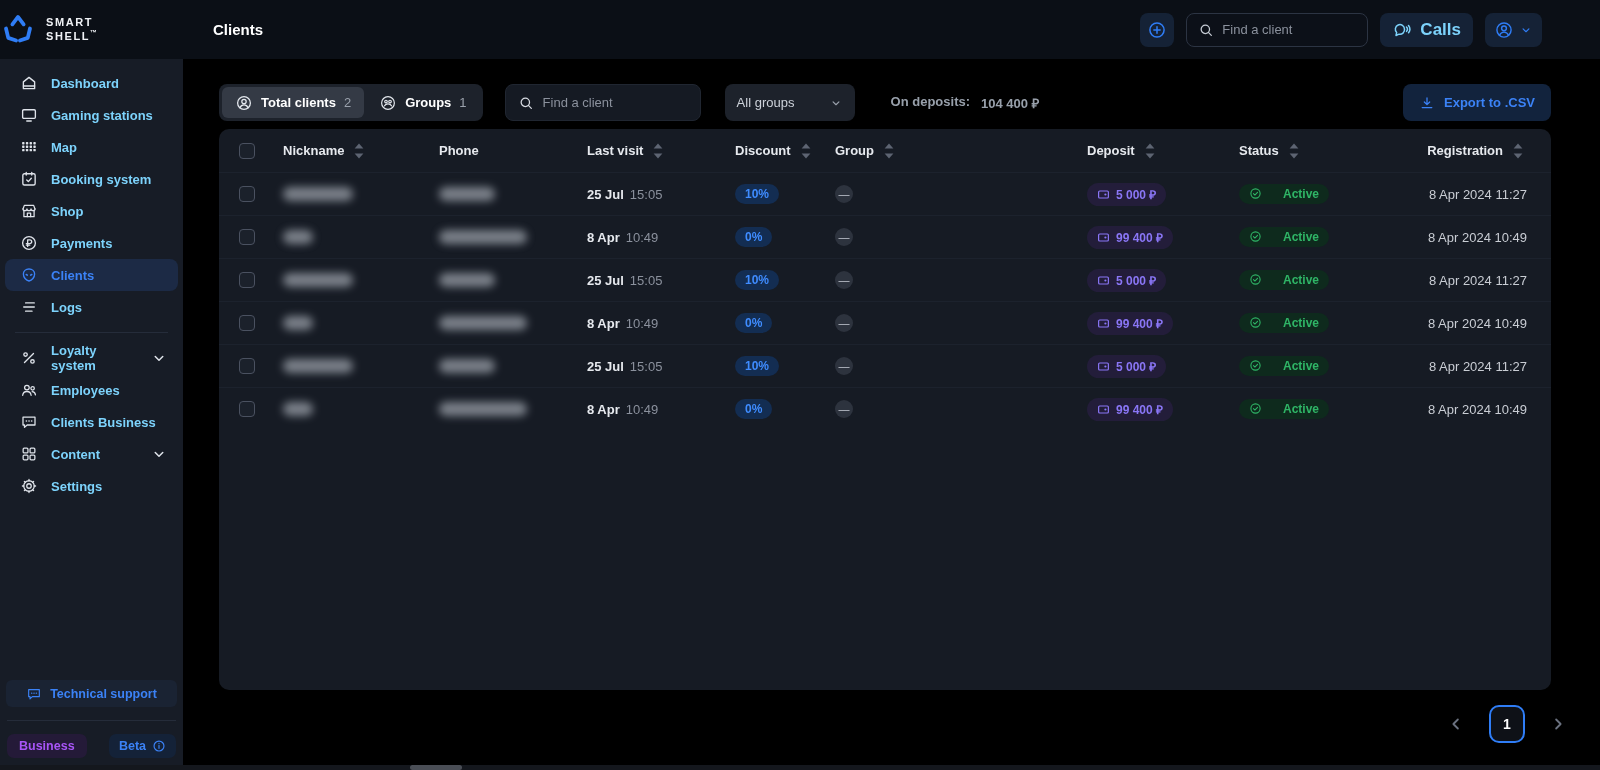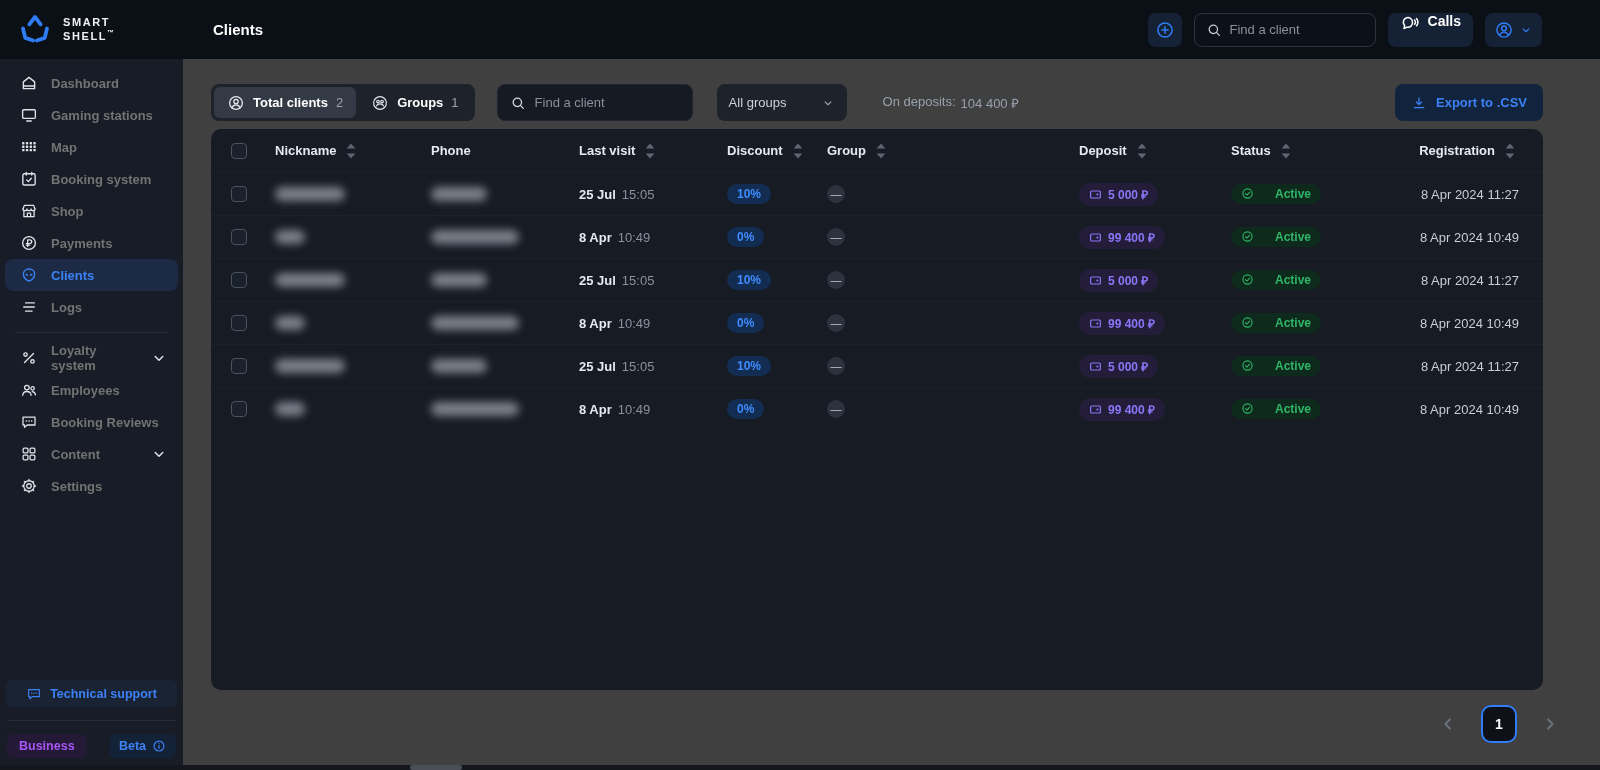--- a/index.html
+++ b/index.html
@@ -3,78 +3,78 @@
 <meta charset="utf-8">
 <style>
   * { margin:0; padding:0; box-sizing:border-box; }
   html,body { width:1600px; height:770px; overflow:hidden; background:#0e1117;
     font-family:"Liberation Sans", sans-serif; }
   body { position:relative; color:#e6e9ee; }
 
   
   .topbar { position:absolute; top:0; left:0; width:1600px; height:59px;
     background:#0b0f16; display:flex; align-items:center; z-index:5; }
-  .logo-area { width:183px; padding-left:17px; display:flex; align-items:center; gap:10px; }
+  .logo-area { width:183px; display:flex; align-items:center; gap:10px; }
   .logo-svg { width:36px; height:32px; }
   .brand-text { font-size:11px; font-weight:700; letter-spacing:1.6px; line-height:1.2; color:#f0f2f6; }
   .brand-text sup { font-size:7px; }
   .page-title { margin-left:30px; font-size:15px; font-weight:700; color:#ffffff; }
   .topbar-right { margin-left:auto; display:flex; align-items:center; gap:12px; padding-right:58px; }
   .icon-btn { width:34px; height:34px; border-radius:8px; background:#152236;
     display:flex; align-items:center; justify-content:center; color:#2f7df6; cursor:pointer; }
   .topbar-search { width:182px; height:34px; border:1px solid #2c3443; border-radius:8px;
     background:#0c1018; display:flex; align-items:center; gap:8px; padding:0 11px; color:#c6ccd5; }
   .topbar-search input, .toolbar-search input { background:transparent; border:none; outline:none;
     color:#cfd4db; font-size:13px; width:100%; font-family:"Liberation Sans",sans-serif; }
   .topbar-search input::placeholder, .toolbar-search input::placeholder { color:#8b919d; }
-  .calls-btn { height:34px; padding:0 12px; border-radius:8px; background:#152236; color:#ffffff;
-    font-size:14px; font-weight:700; display:flex; gap:8px; cursor:pointer; }
+  .calls-btn { height:34px; padding:0 12px; border-radius:8px; background:#152236; color:#7dd3fc;
+    font-size:17px; font-weight:700; display:flex; align-items:center; gap:8px; cursor:pointer; }
   .account-btn { height:34px; padding:0 9px; border-radius:8px; background:#152236; color:#2f7df6;
     display:flex; align-items:center; gap:5px; cursor:pointer; }
 
   
   .sidebar { position:absolute; top:59px; left:0; bottom:0; width:183px; background:#171c26;
     display:flex; flex-direction:column; padding-top:8px; z-index:4; }
   .nav { padding:0 5px; }
   .nav-item { height:32px; display:flex; align-items:center; gap:13px; padding:0 10px 0 15px;
-    border-radius:8px; color:#737373; font-size:13px; font-weight:600; cursor:pointer; }
+    border-radius:8px; color:#7dd3fc; font-size:13px; font-weight:600; cursor:pointer; }
   .nav-item.active { background:#1c2a45; color:#3b82f6; }
   .nav-item .ico { color:#dfe3ea; }
   .nav-item.active .ico { color:#3b82f6; }
   .nav-chevron { margin-left:auto; width:14px; height:14px; color:#99a1ad; }
   .nav-divider { height:1px; background:#252c3a; margin:9px 10px; }
   .sidebar-bottom { margin-top:auto; padding:0 6px 12px; }
   .support-btn { height:27px; border-radius:6px; background:#1a2333; color:#3b82f6;
     font-size:12.5px; font-weight:700; display:flex; align-items:center; justify-content:center;
     gap:8px; cursor:pointer; }
   .sidebar-sep { height:1px; background:#252c3a; margin:13px 1px; }
   .badge-row { display:flex; justify-content:space-between; align-items:center; padding:0 1px; }
   .business-badge { padding:5px 12px; border-radius:7px; background:#241a38; color:#a855f7;
     font-weight:700; font-size:12.5px; }
   .beta-badge { padding:5px 10px; border-radius:7px; background:#142238; color:#3b82f6;
     font-weight:700; font-size:12.5px; display:flex; align-items:center; gap:6px; }
 
   
-  .main { position:absolute; left:183px; top:59px; right:0; bottom:0; background:#404040; }
+  .main { position:absolute; left:183px; top:59px; right:0; bottom:0; background:#000000;padding-left:8px; }
   .content { width:1332px; margin-left:28px; }
   .toolbar { margin-top:25px; height:37px; display:flex; align-items:center; }
   .seg { display:flex; background:#1d222b; border-radius:8px; padding:3px; gap:2px; }
   .seg-tab { display:flex; align-items:center; gap:8px; padding:0 13px; height:31px; border-radius:6px;
     color:#ffffff; font-size:13px; font-weight:700; cursor:pointer; background:transparent; border:none;
     font-family:"Liberation Sans",sans-serif; }
   .seg-tab .ico { color:#e4e8ee; }
   .seg-tab .count { color:#9aa1ac; font-weight:400; }
   .seg-tab.active { background:#343a45; }
   .toolbar-search { margin-left:22px; width:196px; height:37px; background:#151a23;
     border:1px solid #202631; border-radius:8px; display:flex; align-items:center; gap:9px;
     padding:0 12px; color:#d7dbe2; }
   .group-select { margin-left:24px; width:130px; height:37px; background:#1d222b; border-radius:8px;
     display:flex; align-items:center; padding:0 12px; color:#cdd2da; font-size:13px; cursor:pointer;text-align:right; }
   .group-select .ico { margin-left:auto; color:#9aa1ac; }
-  .deposits { margin-left:36px; color:#98a0ab; font-size:13px; font-weight:400; display:flex; gap:5px; }
+  .deposits { margin-left:36px; color:#98a0ab; font-size:13px; font-weight:700; display:flex; gap:11px; }
   .export-btn { margin-left:auto; height:37px; padding:0 16px; background:#12233d; border-radius:8px;
     color:#3b82f6; font-size:13px; font-weight:700; display:flex; align-items:center; gap:9px;
     border:none; cursor:pointer; font-family:"Liberation Sans",sans-serif; }
 
   
   .panel { margin-top:8px; height:561px; background:#161b24; border-radius:10px; overflow:hidden; }
   .thead, .trow { display:grid;
     grid-template-columns:44px 156px 148px 148px 100px 252px 152px 180px 1fr;
     align-items:center; height:43px; padding:0 24px 0 20px; }
   .trow { border-top:1px solid #1c222d; }
@@ -291,21 +291,21 @@
         </span>
         <span>Employees</span>
       </div>
       <div class="nav-item">
         <span class="ico">
           <svg viewBox="0 0 24 24" fill="none" stroke="currentColor" stroke-linecap="round" stroke-linejoin="round" stroke-width="1.7">
             <path d="M4 5.5h16v10.5H9.5L6 19.2v-3.2H4Z"></path>
             <path d="M8.5 10.7h.1M12 10.7h.1M15.5 10.7h.1" stroke-width="2.2"></path>
           </svg>
         </span>
-        <span>Booking Reviews</span>
+        <span>Clients Business</span>
       </div>
       <div class="nav-item">
         <span class="ico">
           <svg viewBox="0 0 24 24" fill="none" stroke="currentColor" stroke-linecap="round" stroke-linejoin="round" stroke-width="1.7">
             <rect x="4.2" y="4.2" width="6.4" height="6.4" rx="1.4"></rect>
             <rect x="13.4" y="4.2" width="6.4" height="6.4" rx="1.4"></rect>
             <rect x="4.2" y="13.4" width="6.4" height="6.4" rx="1.4"></rect>
             <rect x="13.4" y="13.4" width="6.4" height="6.4" rx="1.4"></rect>
           </svg>
         </span>

